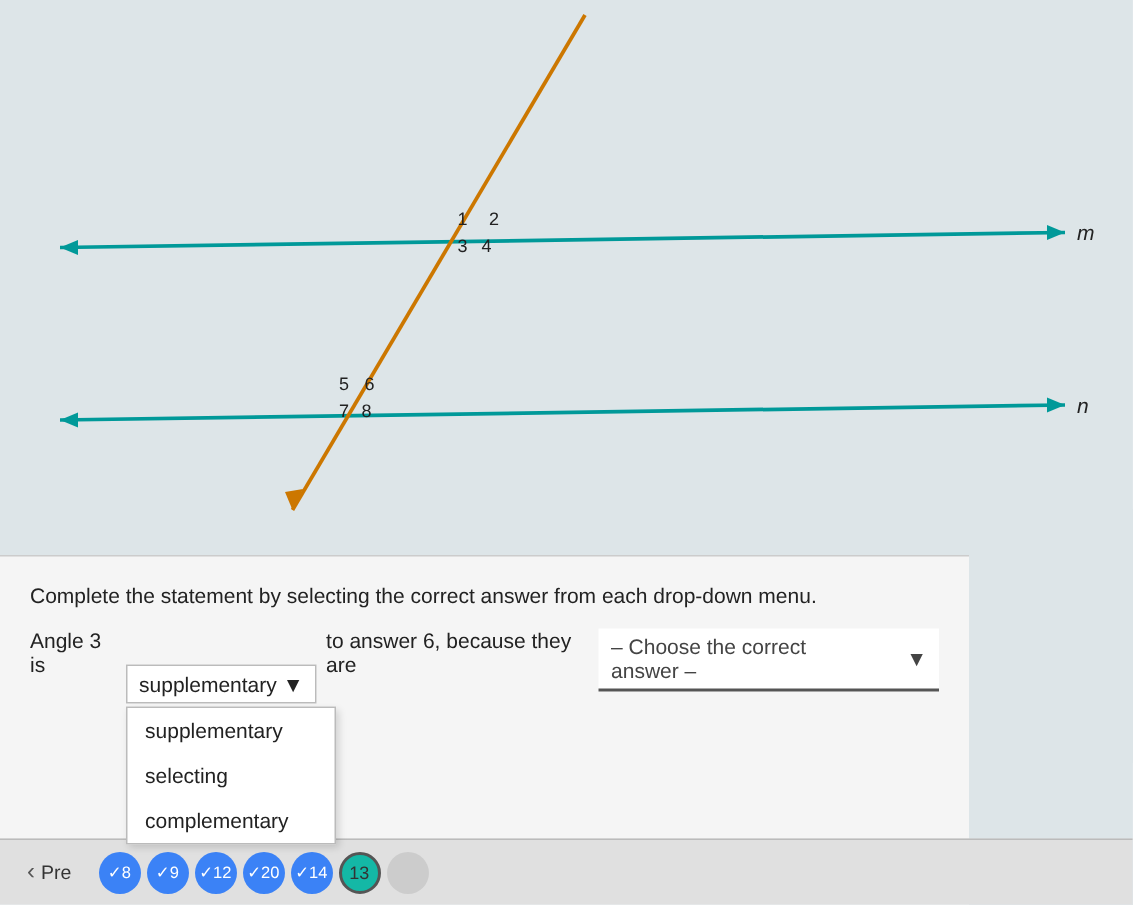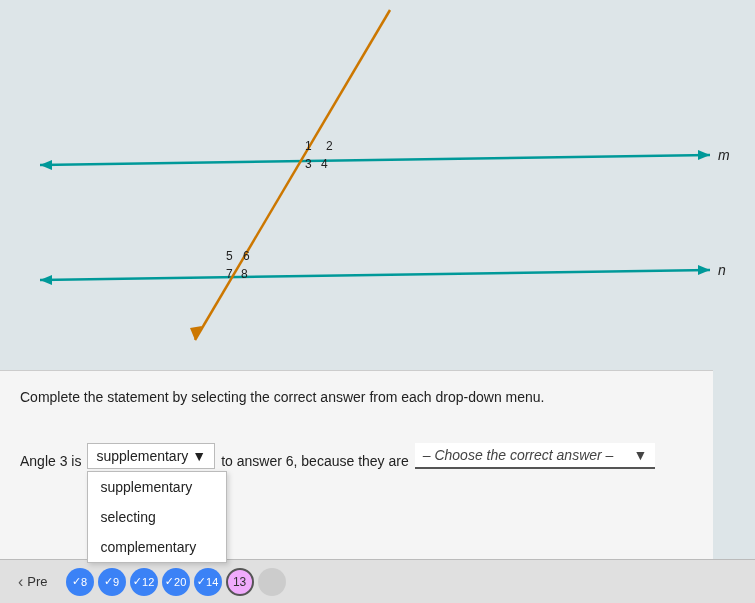--- a/index.html
+++ b/index.html
@@ -26,36 +26,36 @@
       left: 0;
       width: 755px;
       height: 370px;
     }
 
     
     .bottom-panel {
       position: absolute;
       top: 370px;
       left: 0;
-      width: 713px;
+      width: 646px;
       height: 233px;
       background: #f5f5f5;
       border-top: 1px solid #ccc;
       padding: 18px 20px 10px 20px;
     }
 
     .instruction-text {
       font-size: 14px;
       color: #222;
       margin-bottom: 14px;
     }
 
     .question-row {
       display: flex;
-      align-items: flex-end;
+      align-items: flex-start;
       gap: 6px;
       font-size: 14px;
       color: #222;
       margin-bottom: 10px;
       position: relative;
     }
 
     .dropdown-box {
       position: relative;
       display: inline-block;
@@ -93,21 +93,20 @@
       color: #222;
     }
 
     .answer-dropdown {
       background: white;
       border: none;
       border-bottom: 2px solid #555;
       padding: 4px 8px;
       font-size: 14px;
       color: #444;
-      font-style: italic;
       cursor: pointer;
       display: inline-flex;
       align-items: center;
       gap: 20px;
     }
 
     
     .nav-bar {
       position: absolute;
       bottom: 0;
@@ -155,21 +154,21 @@
       cursor: pointer;
     }
 
     .nav-num.check {
       background: #3b82f6;
       color: white;
       font-size: 11px;
     }
 
     .nav-num.current {
-      background: #f0abfc;
+      background: #14b8a6;
       color: #333;
       border: 2px solid #555;
     }
 
     .nav-num.empty {
       background: #ccc;
       color: #333;
     }
 
     

